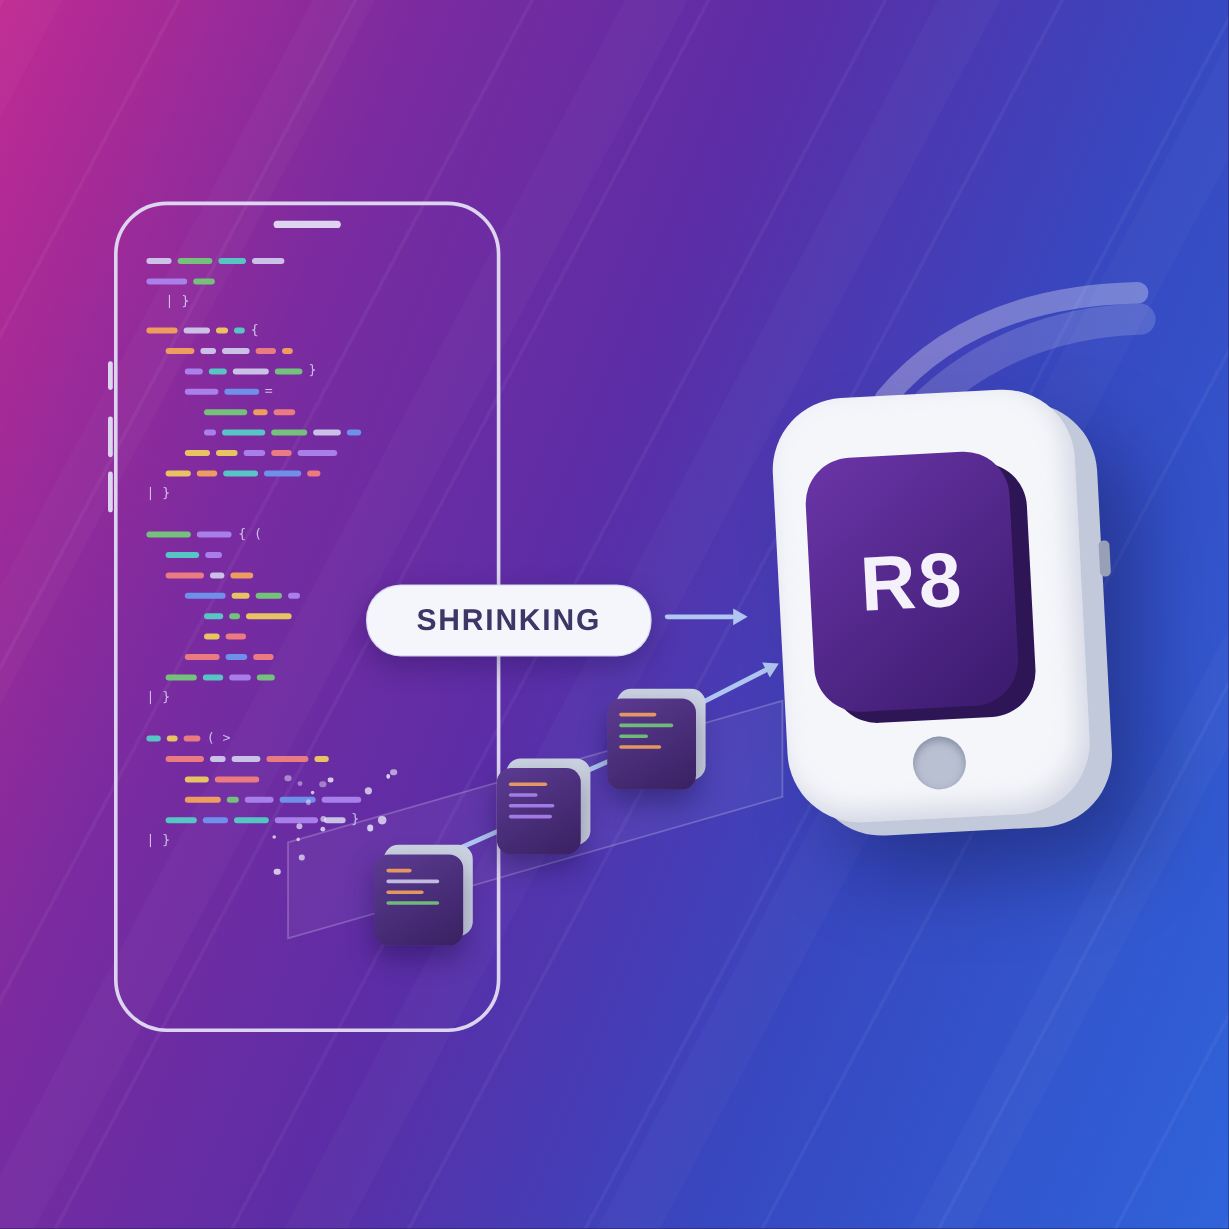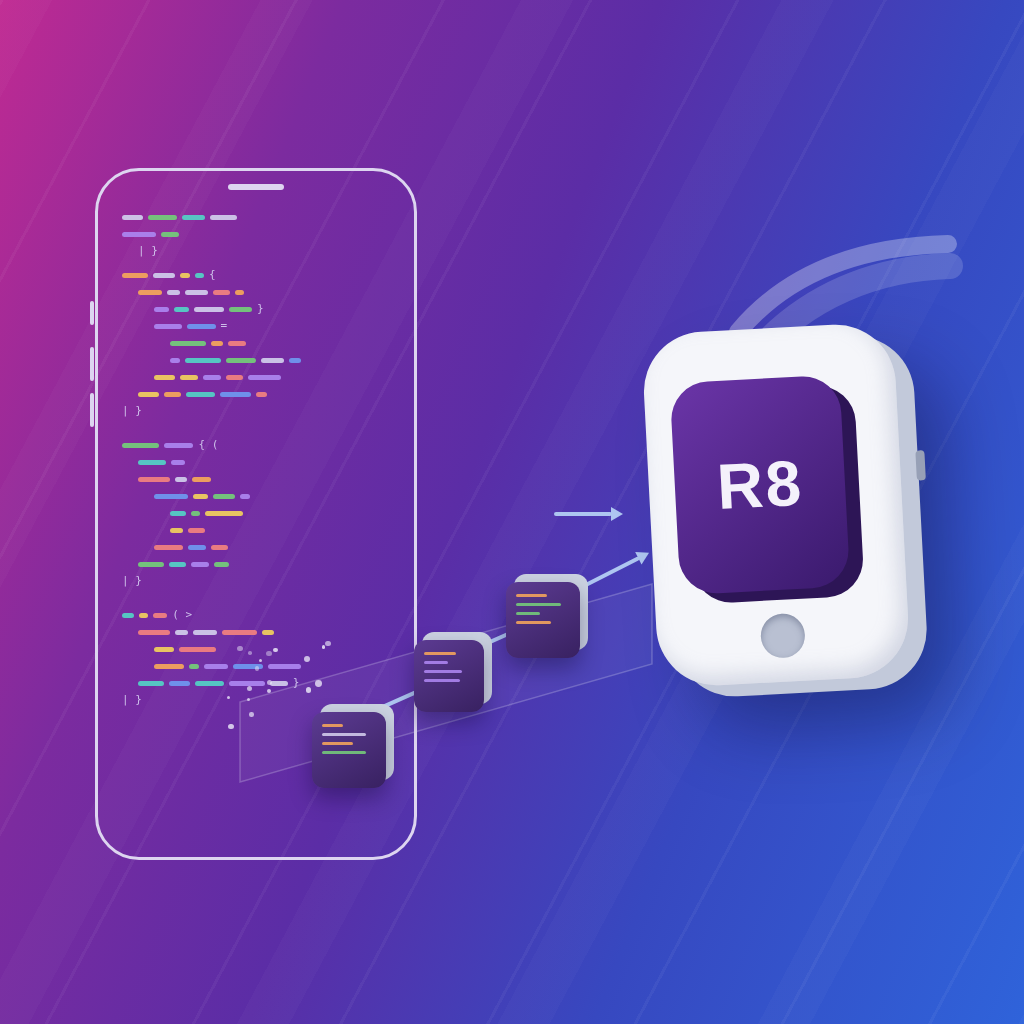--- a/index.html
+++ b/index.html
@@ -269,20 +269,23 @@
         <span class="dot" style="width: 5.24401px; height: 5.24401px; left: 107.431px; top: 1.94769px; opacity: 0.65;"></span>
         <span class="dot" style="width: 4.35135px; height: 4.35135px; left: 31.2544px; top: 73.3129px; opacity: 0.72;"></span>
       </div>
   </div>
 
   <svg class="swoosh" width="1024" height="1024" viewBox="0 0 1024 1024">
     <path d="M 738 332 C 788 272, 862 246, 948 244" fill="none" stroke="rgba(255,255,255,0.30)" stroke-width="18" stroke-linecap="round"></path>
     <path d="M 756 354 C 806 296, 876 268, 950 266" fill="none" stroke="rgba(255,255,255,0.16)" stroke-width="26" stroke-linecap="round"></path>
   </svg>
 
+  <div class="pill">
+    <span>SHRINKING</span>
+  </div>
 
   <div class="arrow arrow-h"></div>
   <div class="arrow arrow-d1"></div>
   <div class="arrow arrow-d2"></div>
   <div class="arrow arrow-d3"></div>
 
   <div class="mini mA">
     <div class="mside"></div>
     <div class="face">
         <span class="mbar" style="width: 20.5589px; background: rgb(242, 163, 92);"></span>

